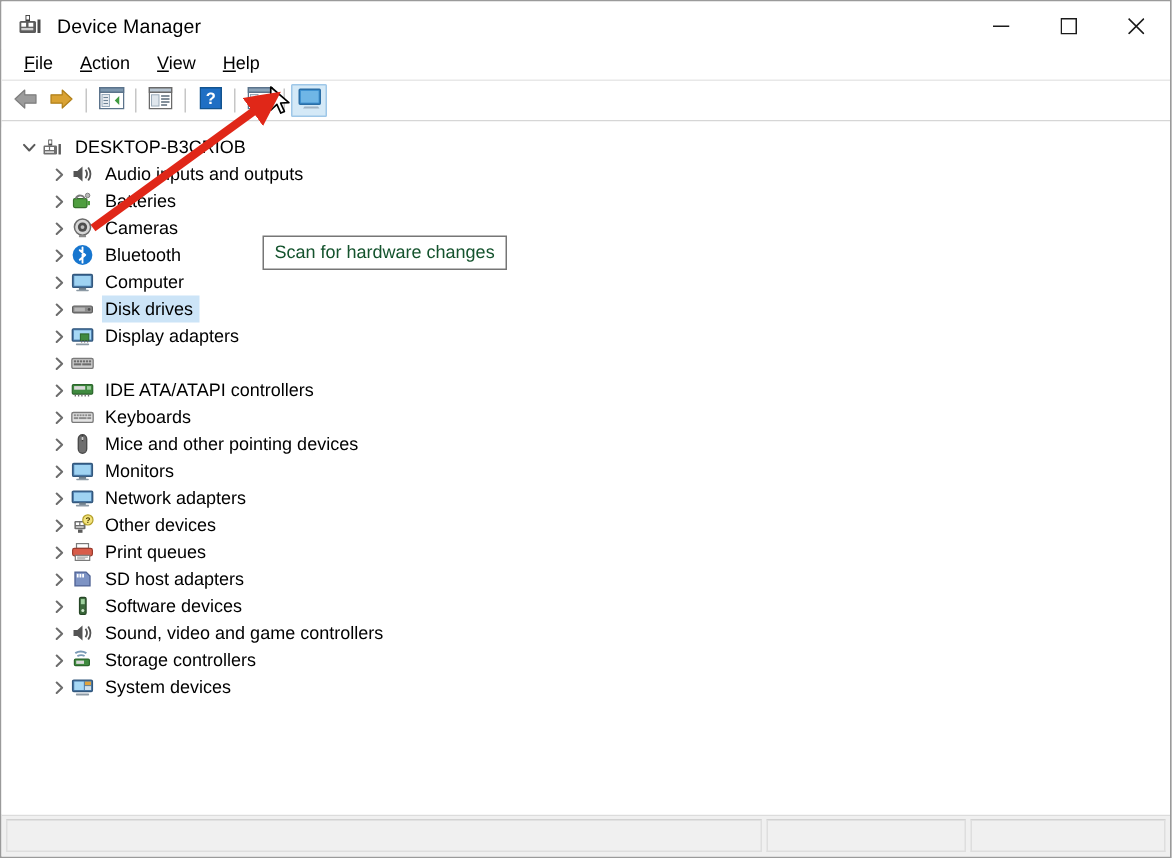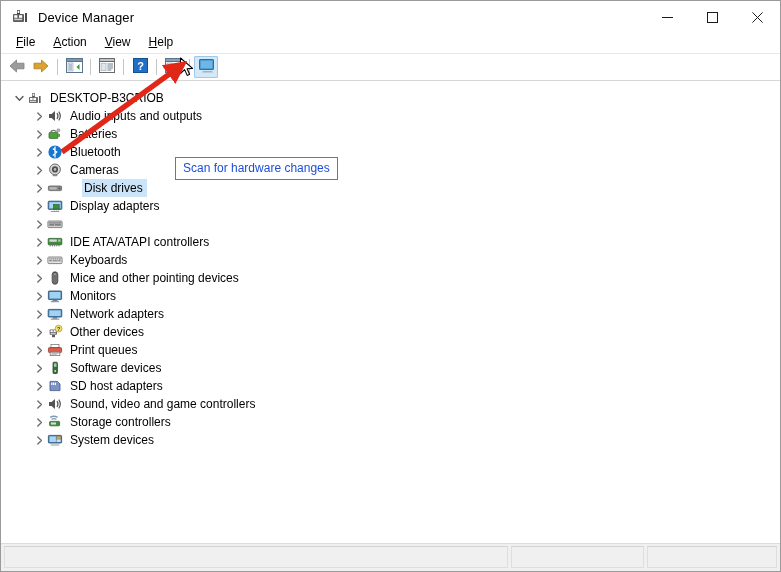--- a/index.html
+++ b/index.html
@@ -88,42 +88,41 @@
   .row.child .twisty{margin-left:30px;}
   .ico{
     width:16px;height:16px;flex:0 0 16px;margin-right:5px;position:relative;
     display:flex;align-items:center;justify-content:center;
   }
   .label{
     font-size:12px;line-height:16px;color:#000;padding:1px 4px 1px 2px;white-space:nowrap;
   }
   .row.selected .label{
     background:#cce4f7;
-    margin-left:14px;
   }
   
   .statusbar{
     height:28px;flex:0 0 28px;background:#f0f0f0;
     border-top:1px solid #dcdcdc;
     display:flex;align-items:stretch;
     box-sizing:border-box;
     padding:2px 3px 3px 3px;
   }
   .status-pane{
     background:#f0f0f0;border:1px solid #dedede;border-top-color:#d2d2d2;
     box-sizing:border-box;margin-right:3px;
   }
   .status-pane.p1{flex:1 1 auto;}
   .status-pane.p2{width:133px;flex:0 0 133px;}
   .status-pane.p3{width:130px;flex:0 0 130px;margin-right:0;}
   
   .tooltip{
     position:absolute;left:174px;top:76px;
     background:#ffffff;border:1px solid #767676;
-    padding:3px 7px 4px 7px;font-size:12px;color:#1d4ed8;
+    padding:3px 7px 4px 7px;font-size:12px;color:#14532d;
     white-space:nowrap;z-index:40;line-height:14px;
     box-shadow:0 0 0 0 rgba(0,0,0,0);
   }
   
   .annot{
     position:absolute;left:0;top:0;width:781px;height:572px;
     pointer-events:none;z-index:50;
   }
   
   .chev{display:block;}
@@ -315,41 +314,57 @@
           <div class="label">Batteries</div>
         </div>
         <div class="row child">
           <div class="twisty">
             <svg class="chev" width="9" height="9" viewBox="0 0 9 9">
               <path d="M2.8 1 L6.4 4.5 L2.8 8" fill="none" stroke="#6e6e6e" stroke-width="1.4" stroke-linecap="round" stroke-linejoin="round"></path>
             </svg>
           </div>
           <div class="ico">
             <svg width="16" height="16" viewBox="0 0 16 16">
-              <circle cx="8" cy="8" r="6.6" fill="#1776cf"></circle>
-              <path d="M6.2 4.8 L9.8 8 L6.2 11.2 M8 2.9 L8 13.1 M6.2 11.2 L9.8 8" fill="none" stroke="#ffffff" stroke-width="1.25" stroke-linejoin="round" stroke-linecap="round"></path>
-            </svg>
-          </div>
-          <div class="label">Bluetooth</div>
-        </div>
-        <div class="row child">
-          <div class="twisty">
-            <svg class="chev" width="9" height="9" viewBox="0 0 9 9">
-              <path d="M2.8 1 L6.4 4.5 L2.8 8" fill="none" stroke="#6e6e6e" stroke-width="1.4" stroke-linecap="round" stroke-linejoin="round"></path>
-            </svg>
-          </div>
-          <div class="ico">
-            <svg width="16" height="16" viewBox="0 0 16 16">
               <circle cx="8" cy="7.4" r="5.4" fill="#d7d7d7" stroke="#6b6b6b" stroke-width="1"></circle>
               <circle cx="8" cy="7.4" r="3.1" fill="#4e4e4e"></circle>
               <circle cx="8" cy="7.4" r="1.3" fill="#bcbcbc"></circle>
               <rect x="5.6" y="12.6" width="4.8" height="1.6" rx="0.6" fill="#8a8a8a"></rect>
             </svg>
           </div>
           <div class="label">Cameras</div>
+        </div>
+        <div class="row child">
+          <div class="twisty">
+            <svg class="chev" width="9" height="9" viewBox="0 0 9 9">
+              <path d="M2.8 1 L6.4 4.5 L2.8 8" fill="none" stroke="#6e6e6e" stroke-width="1.4" stroke-linecap="round" stroke-linejoin="round"></path>
+            </svg>
+          </div>
+          <div class="ico">
+            <svg width="16" height="16" viewBox="0 0 16 16">
+              <circle cx="8" cy="8" r="6.6" fill="#1776cf"></circle>
+              <path d="M6.2 4.8 L9.8 8 L6.2 11.2 M8 2.9 L8 13.1 M6.2 11.2 L9.8 8" fill="none" stroke="#ffffff" stroke-width="1.25" stroke-linejoin="round" stroke-linecap="round"></path>
+            </svg>
+          </div>
+          <div class="label">Bluetooth</div>
+        </div>
+        <div class="row child">
+          <div class="twisty">
+            <svg class="chev" width="9" height="9" viewBox="0 0 9 9">
+              <path d="M2.8 1 L6.4 4.5 L2.8 8" fill="none" stroke="#6e6e6e" stroke-width="1.4" stroke-linecap="round" stroke-linejoin="round"></path>
+            </svg>
+          </div>
+          <div class="ico">
+            <svg width="16" height="16" viewBox="0 0 16 16">
+              <rect x="1.4" y="3" width="13.2" height="8.6" rx="0.8" fill="#4f7fae" stroke="#33587d" stroke-width="0.9"></rect>
+              <rect x="2.5" y="4" width="11" height="6.5" fill="#9fd3f2"></rect>
+              <rect x="5.6" y="11.8" width="4.8" height="1.5" fill="#6f7f8c"></rect>
+              <rect x="3.8" y="13.1" width="8.4" height="1.1" rx="0.5" fill="#8d9aa5"></rect>
+            </svg>
+          </div>
+          <div class="label">Computer</div>
         </div>
         <div class="row child selected">
           <div class="twisty">
             <svg class="chev" width="9" height="9" viewBox="0 0 9 9">
               <path d="M2.8 1 L6.4 4.5 L2.8 8" fill="none" stroke="#6e6e6e" stroke-width="1.4" stroke-linecap="round" stroke-linejoin="round"></path>
             </svg>
           </div>
           <div class="ico">
             <svg width="16" height="16" viewBox="0 0 16 16">
               <rect x="1.4" y="6" width="13.2" height="4.6" rx="1" fill="#8d8d8d" stroke="#5e5e5e" stroke-width="0.8"></rect>
@@ -517,42 +532,42 @@
           <div class="label">Print queues</div>
         </div>
         <div class="row child">
           <div class="twisty">
             <svg class="chev" width="9" height="9" viewBox="0 0 9 9">
               <path d="M2.8 1 L6.4 4.5 L2.8 8" fill="none" stroke="#6e6e6e" stroke-width="1.4" stroke-linecap="round" stroke-linejoin="round"></path>
             </svg>
           </div>
           <div class="ico">
             <svg width="16" height="16" viewBox="0 0 16 16">
-              <rect x="6" y="2.2" width="4.4" height="11.4" rx="1" fill="#3c6b3c" stroke="#254525" stroke-width="0.8"></rect>
-              <rect x="6.9" y="3.4" width="2.6" height="3.4" fill="#9ed19e"></rect>
-              <circle cx="8.2" cy="11" r="1" fill="#cfe8cf"></circle>
-            </svg>
-          </div>
-          <div class="label">Software devices</div>
-        </div>
-        <div class="row child">
-          <div class="twisty">
-            <svg class="chev" width="9" height="9" viewBox="0 0 9 9">
-              <path d="M2.8 1 L6.4 4.5 L2.8 8" fill="none" stroke="#6e6e6e" stroke-width="1.4" stroke-linecap="round" stroke-linejoin="round"></path>
-            </svg>
-          </div>
-          <div class="ico">
-            <svg width="16" height="16" viewBox="0 0 16 16">
               <path d="M3 3.4 h7.4 l2.6 2.6 v6.6 h-10 Z" fill="#7d93c4" stroke="#4f6394" stroke-width="0.9"></path>
               <rect x="4.2" y="4.6" width="1.2" height="2.4" fill="#ffffff"></rect>
               <rect x="6" y="4.6" width="1.2" height="2.4" fill="#ffffff"></rect>
               <rect x="7.8" y="4.6" width="1.2" height="2.4" fill="#ffffff"></rect>
             </svg>
           </div>
           <div class="label">SD host adapters</div>
+        </div>
+        <div class="row child">
+          <div class="twisty">
+            <svg class="chev" width="9" height="9" viewBox="0 0 9 9">
+              <path d="M2.8 1 L6.4 4.5 L2.8 8" fill="none" stroke="#6e6e6e" stroke-width="1.4" stroke-linecap="round" stroke-linejoin="round"></path>
+            </svg>
+          </div>
+          <div class="ico">
+            <svg width="16" height="16" viewBox="0 0 16 16">
+              <rect x="6" y="2.2" width="4.4" height="11.4" rx="1" fill="#3c6b3c" stroke="#254525" stroke-width="0.8"></rect>
+              <rect x="6.9" y="3.4" width="2.6" height="3.4" fill="#9ed19e"></rect>
+              <circle cx="8.2" cy="11" r="1" fill="#cfe8cf"></circle>
+            </svg>
+          </div>
+          <div class="label">Software devices</div>
         </div>
         <div class="row child">
           <div class="twisty">
             <svg class="chev" width="9" height="9" viewBox="0 0 9 9">
               <path d="M2.8 1 L6.4 4.5 L2.8 8" fill="none" stroke="#6e6e6e" stroke-width="1.4" stroke-linecap="round" stroke-linejoin="round"></path>
             </svg>
           </div>
           <div class="ico">
             <svg width="16" height="16" viewBox="0 0 16 16">
               <path d="M2 6 h2.6 L8 3 v10 L4.6 10 H2 Z" fill="#545454"></path>

